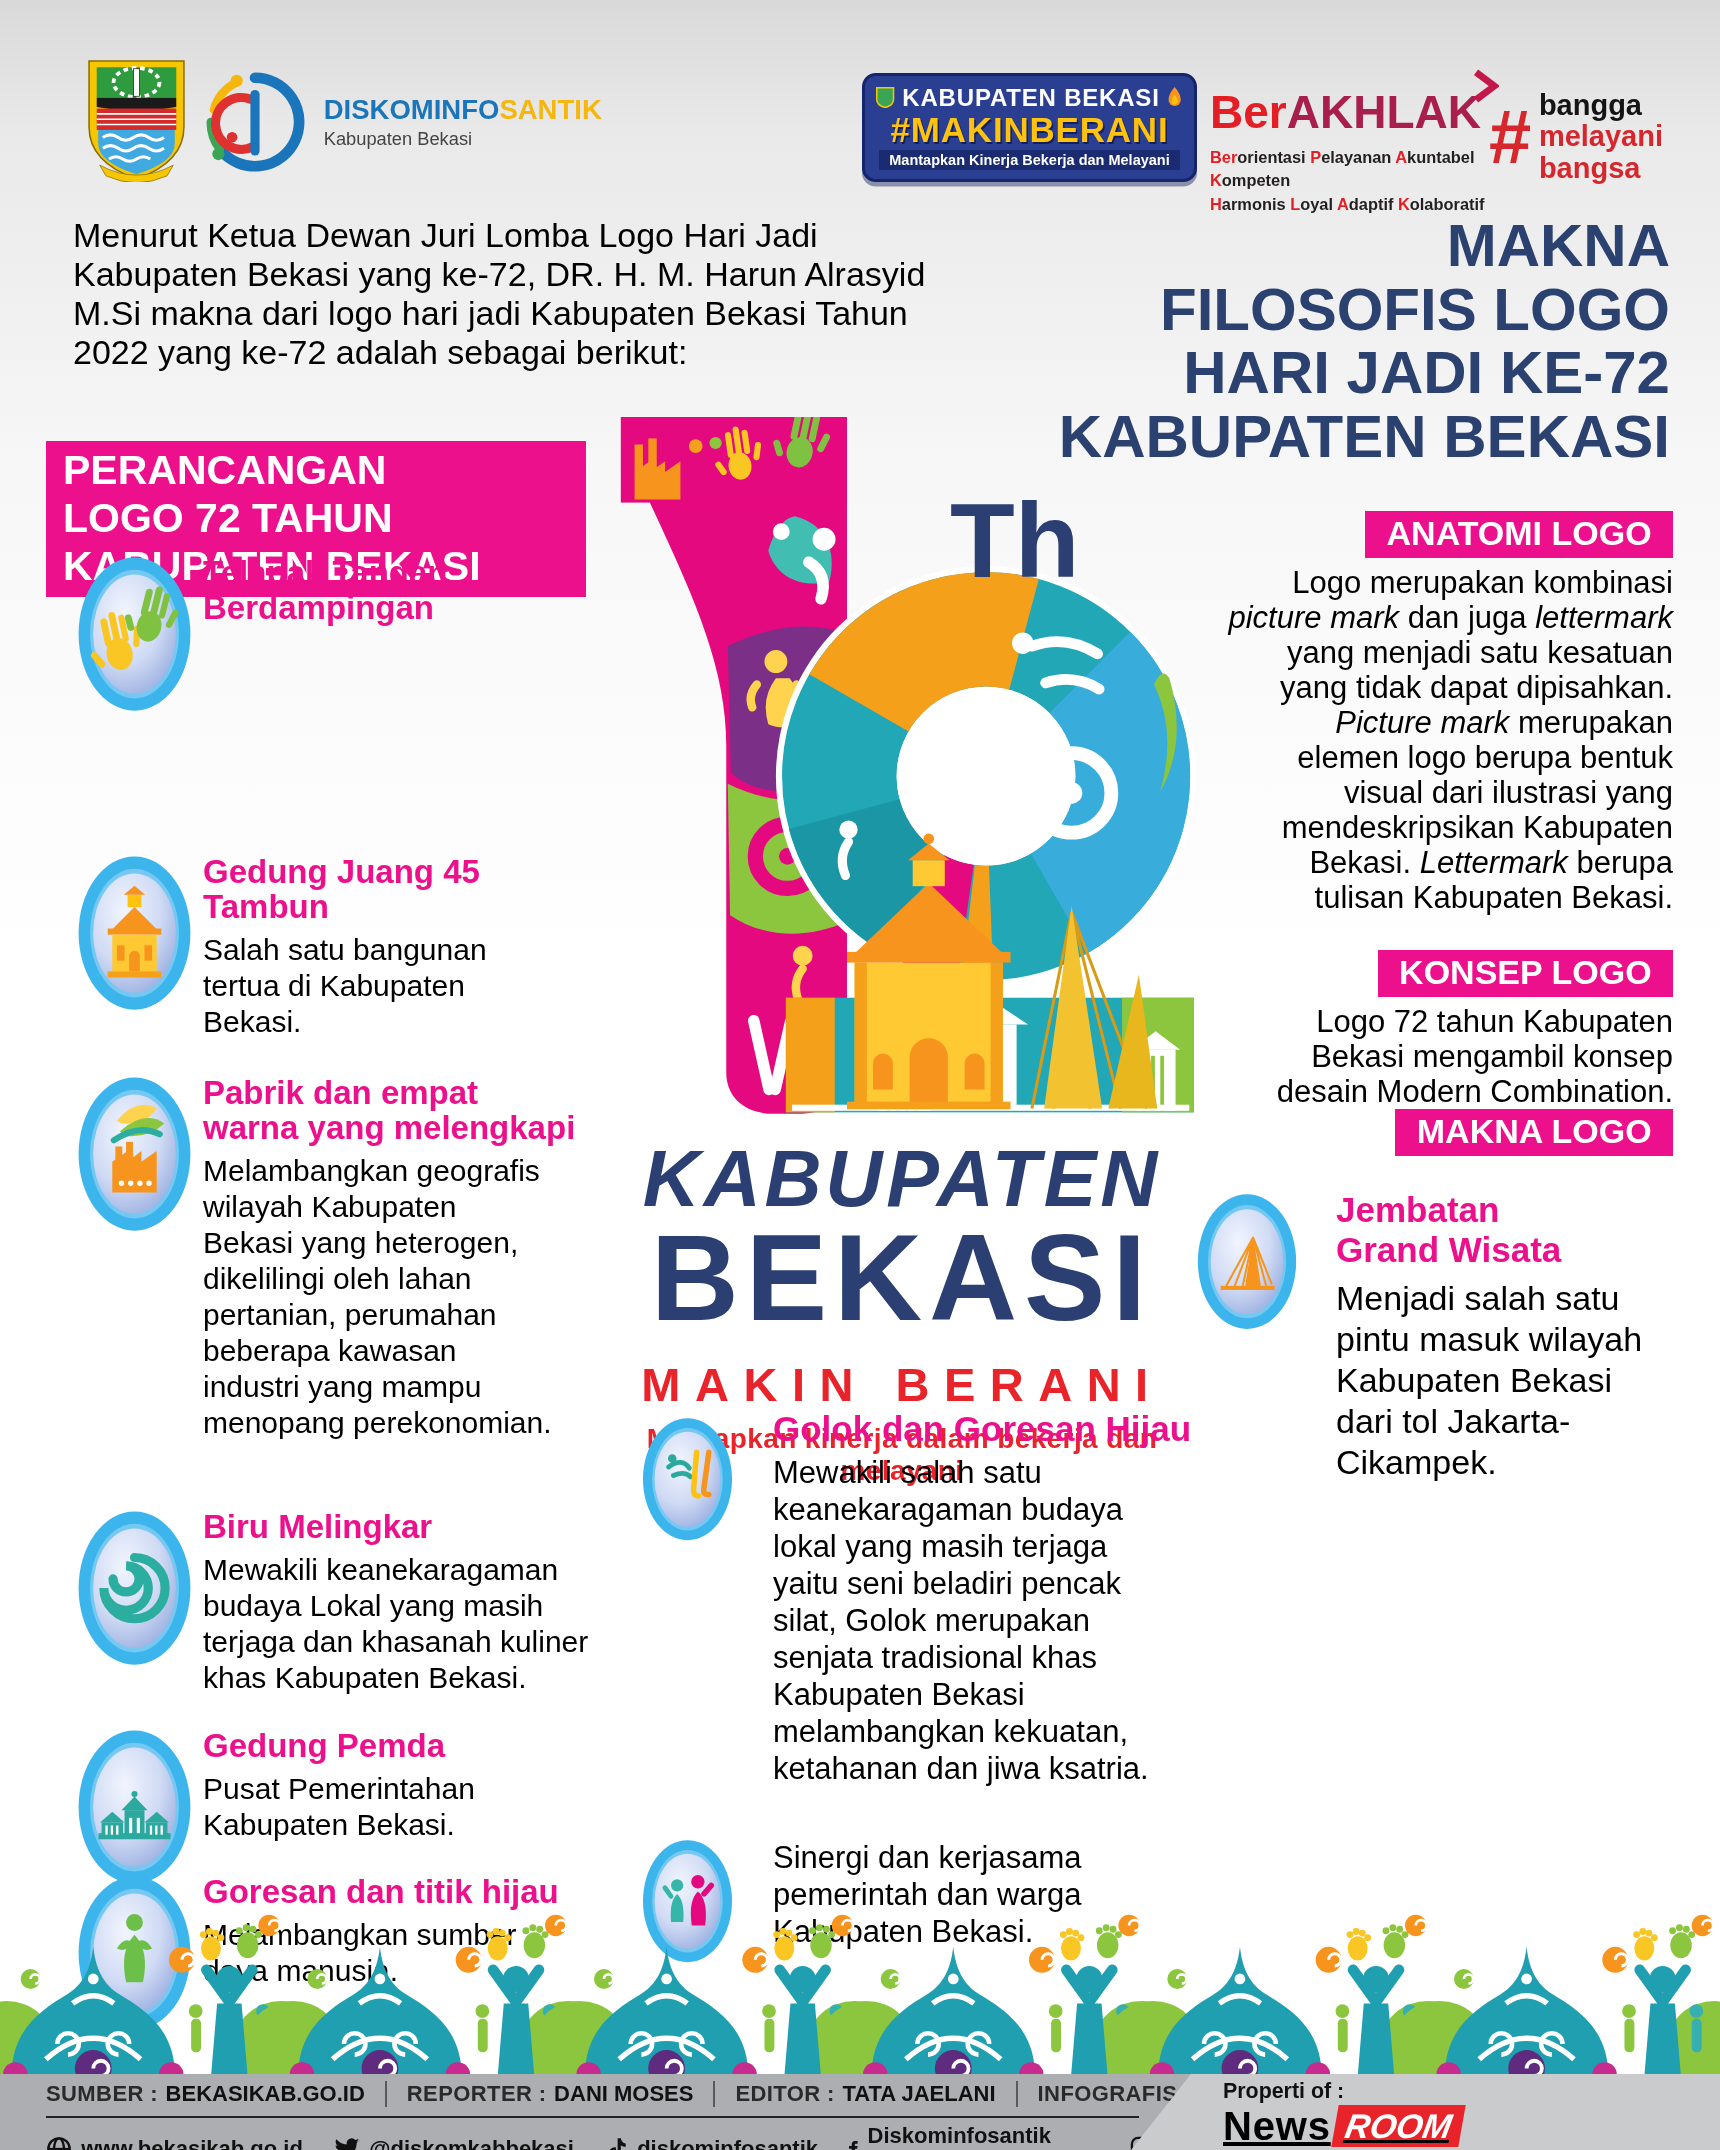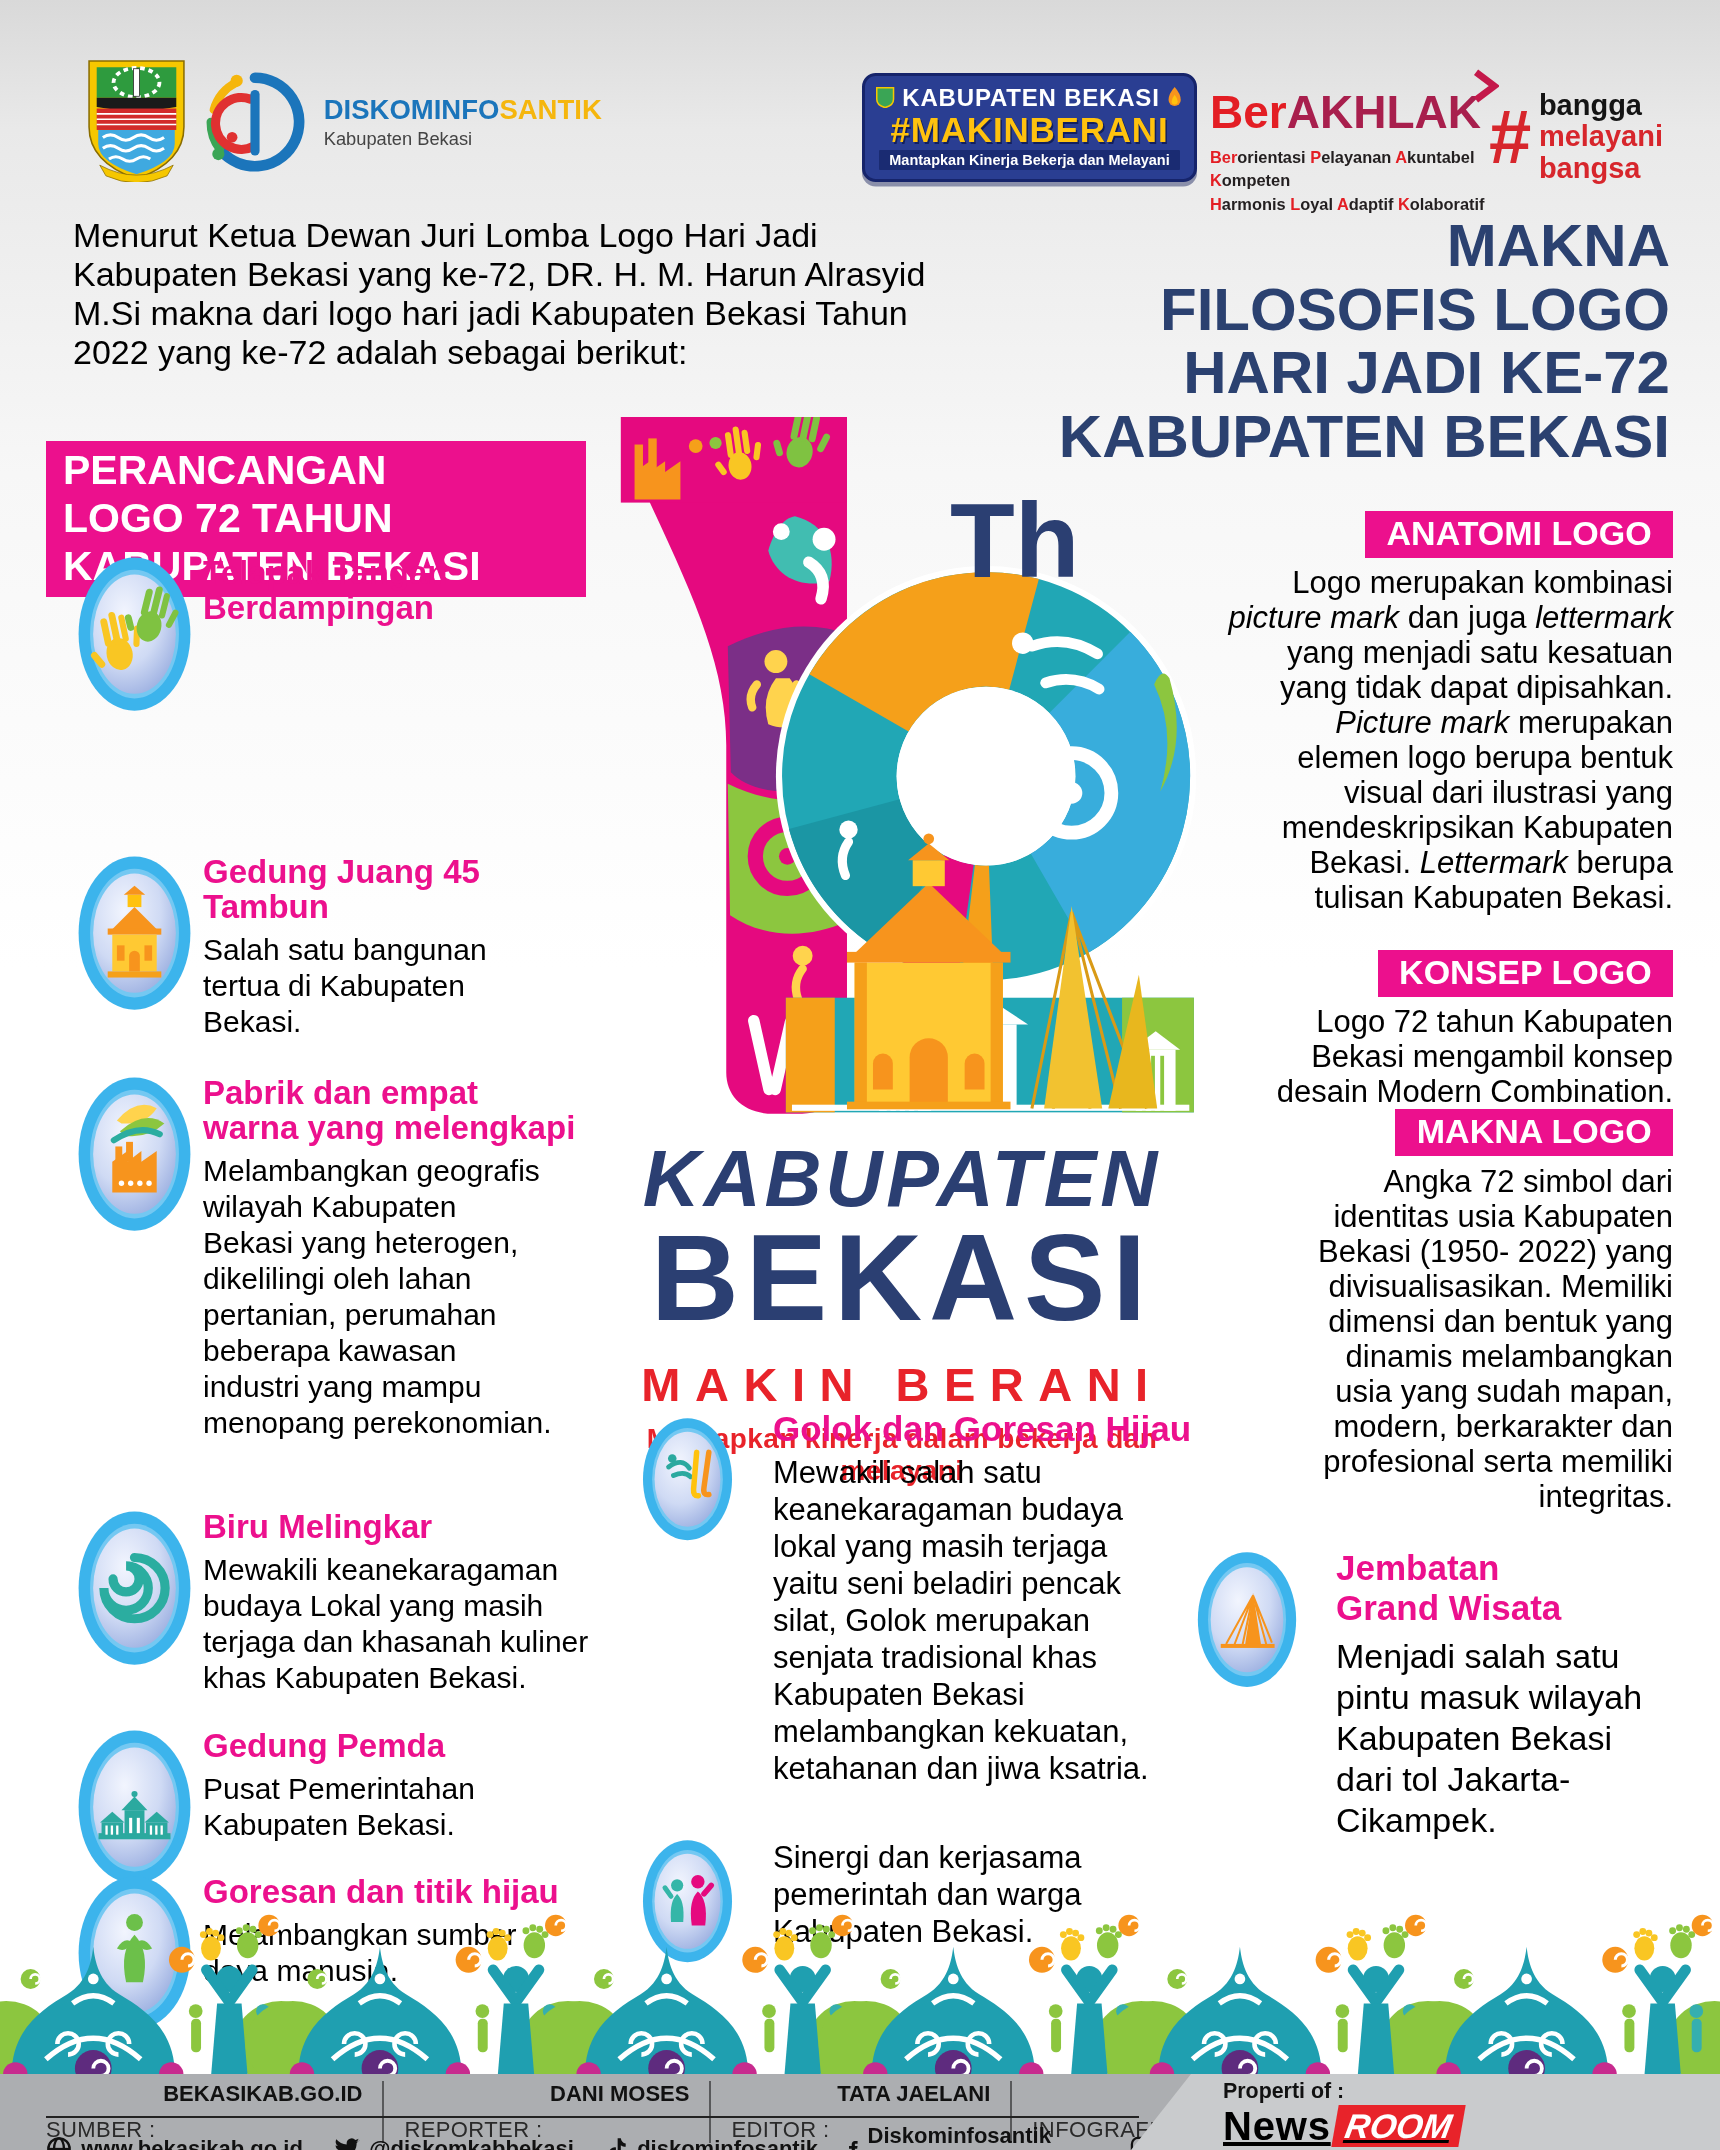--- a/index.html
+++ b/index.html
@@ -75,21 +75,21 @@
   .right-item .ibody { font-size:34px; line-height:41px; margin-top:7.6px; }
 
   
   .batik { left:0; top:1887px; width:1720px; height:190px; }
 
   
   .footer-bar { left:0; top:2074px; width:1720px; height:76px; background:#ACAEB1; }
   .credits { left:46px; top:2081px; display:flex; align-items:baseline; font-size:22px; color:#2a2a2a; }
   .credit { display:flex; gap:7.6px; }
   .credit + .credit { border-left:2.3px solid #58595b; margin-left:20px; padding-left:20px; }
-  .credit .lab { font-weight:400; letter-spacing:0.4px;margin-top:36px; }
+  .credit .lab { font-weight:700; letter-spacing:0.4px; }
   .credit .val { font-weight:800; color:#111; }
   .rule { left:46px; top:2116px; width:1093px; height:2.3px; background:#222; }
   .socials { left:46px; top:2123px; display:flex; gap:31px; align-items:center; }
   .social { display:flex; gap:9.2px; align-items:center; font-size:22px; font-weight:700; color:#111; }
   .social svg { display:block; }
   .property { right:0; top:2074px; width:589px; height:76px; background:#C9CBCD;
               clip-path:polygon(60px 0,100% 0,100% 100%,0 100%); padding:4.6px 0 0 92px; }
   .prop-label { font-size:21.4px; font-weight:800; color:#111; }
   .prop-brand { display:flex; align-items:center; margin-top:0px;text-decoration:underline; }
   .pb-news { font-size:40px; font-weight:800; color:#000; letter-spacing:0.8px; }
@@ -523,30 +523,20 @@
 mendeskripsikan Kabupaten
 Bekasi. </span><i>Lettermark</i><span> berupa
 tulisan Kabupaten Bekasi.</span></div>
 
     <div class="gap1"><span class="rlabel">KONSEP LOGO</span></div>
     <div class="rbody pre">Logo 72 tahun Kabupaten
 Bekasi mengambil konsep
 desain Modern Combination.</div>
 
     <div class="gap2"><span class="rlabel">MAKNA LOGO</span></div>
-    <div class="rbody pre">Angka 72 simbol dari
-identitas usia Kabupaten
-Bekasi (1950- 2022) yang
-divisualisasikan. Memiliki
-dimensi dan bentuk yang
-dinamis melambangkan
-usia yang sudah mapan,
-modern, berkarakter dan
-profesional serta memiliki
-integritas.</div>
 
     <div class="right-item">
       <svg class="oval" width="102" height="138" viewBox="0 0 150 205">
         <ellipse cx="75" cy="102" rx="73" ry="100" fill="#3CB4EC"></ellipse>
           <ellipse cx="75" cy="102" rx="58" ry="84" fill="#74c8f2"></ellipse>
           <ellipse cx="75" cy="102" rx="54" ry="78" fill="url(#lav)"></ellipse>
         <g>
           <path d="M84,66 L44,138 M84,66 L56,140 M84,66 L68,141 M84,66 L104,140 M84,66 L112,136" stroke="#F7941D" stroke-width="3" fill="none"></path>
           <polygon points="84,62 96,140 72,140" fill="#F7941D"></polygon>
           <rect x="36" y="138" width="80" height="6" fill="#F7941D"></rect>

